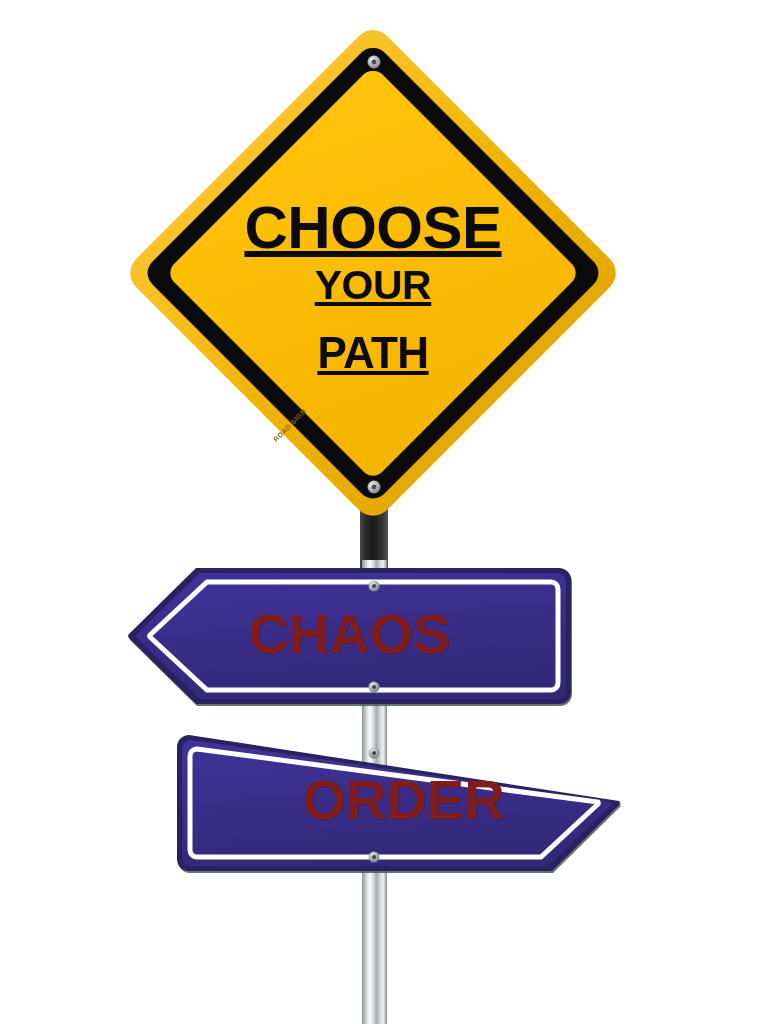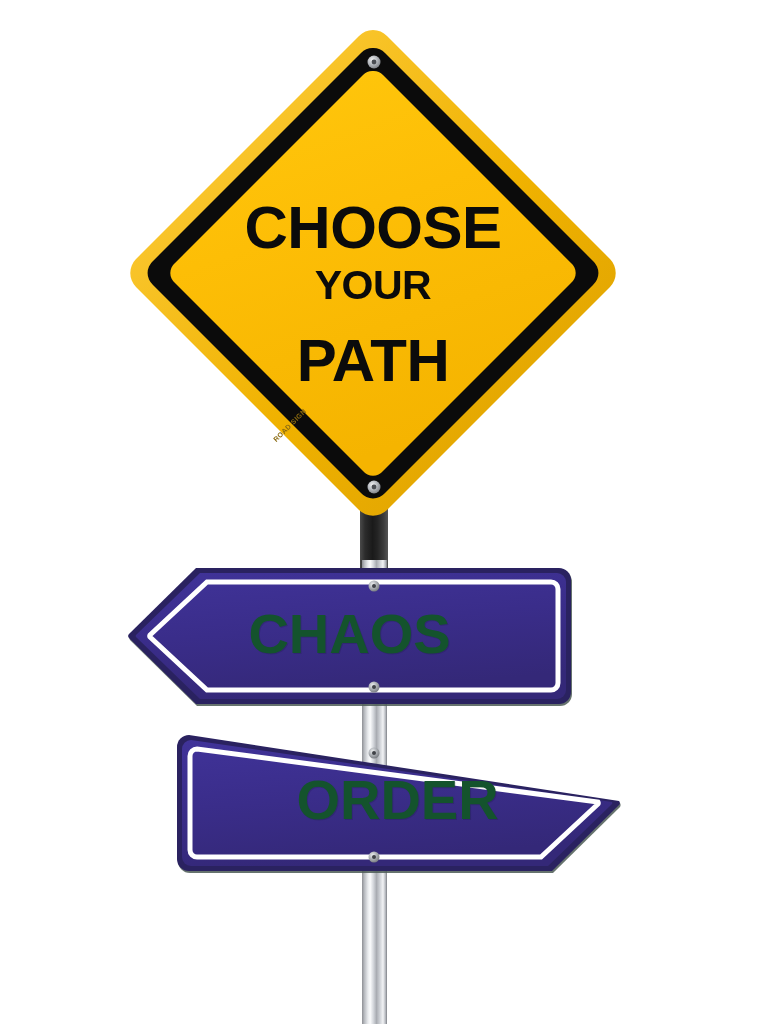--- a/index.html
+++ b/index.html
@@ -78,24 +78,25 @@
   }
   .dline {
     position: absolute;
     width: 100%;
     text-align: center;
     color: #0b0b0b;
     font-family: "Liberation Sans", sans-serif;
     font-weight: bold;
     letter-spacing: -0.5px;
     line-height: 1;
+    text-decoration: underline;
   }
   .dline-1 { top: 172px; font-size: 60px; }
   .dline-2 { top: 239px; font-size: 41px; }
-  .dline-3 { top: 305px; font-size: 60px; }
+  .dline-3 { top: 305px; font-size: 44px; }
 
   .micro-text {
     position: absolute;
     left: 272px;
     top: 438px;
     color: #8a6a10;
     font-size: 7px;
     font-weight: bold;
     letter-spacing: 0.4px;
     transform: rotate(-45deg);
@@ -106,33 +107,33 @@
 
   
   .sign-wrap {
     position: absolute;
     z-index: 3;
   }
   .sign-wrap svg { display: block; }
 
   .sign-label {
     position: absolute;
-    color: #14532d;
+    color: #7f1d1d;
     font-family: "Liberation Sans", sans-serif;
     font-weight: bold;
     font-size: 56px;
     letter-spacing: 0px;
     line-height: 1;
     z-index: 4;
     pointer-events: none;
     white-space: nowrap;
     text-shadow: 1px 1px 0 rgba(0,0,0,0.12);
   }
   #chaos-label { left: 131px; top: 606px; width: 437px; text-align: center; }
-  #order-label { left: 177px; top: 772px; width: 441px; text-align: center; }
+  #order-label { left: 177px; top: 772px; width: 441px; text-align: center; padding-left: 6px; }
 </style>
 </head>
 <body>
 
 <div id="stage">
 
   <div class="pole-dark"></div>
 
   <div class="pole-silver"></div>
 

